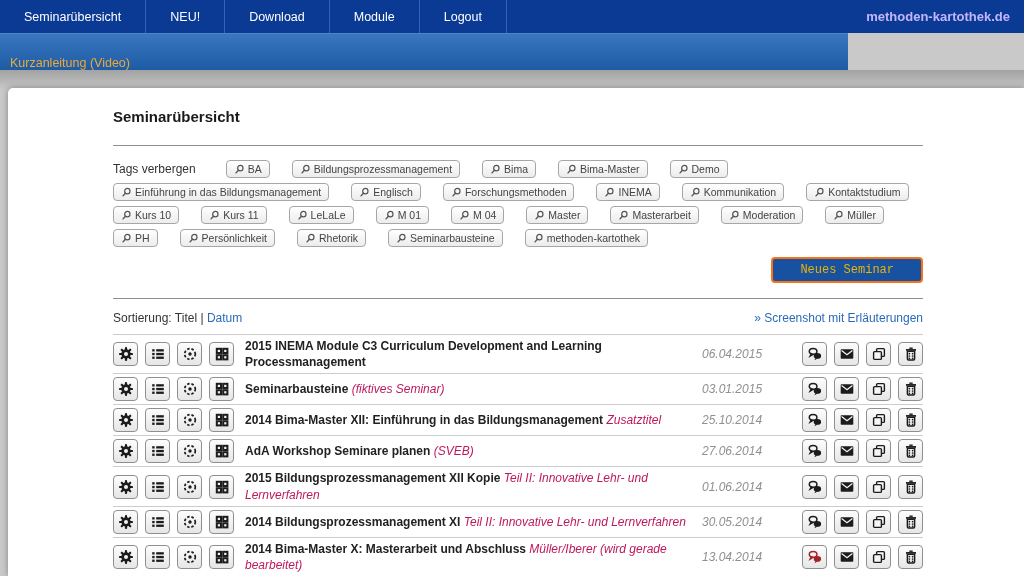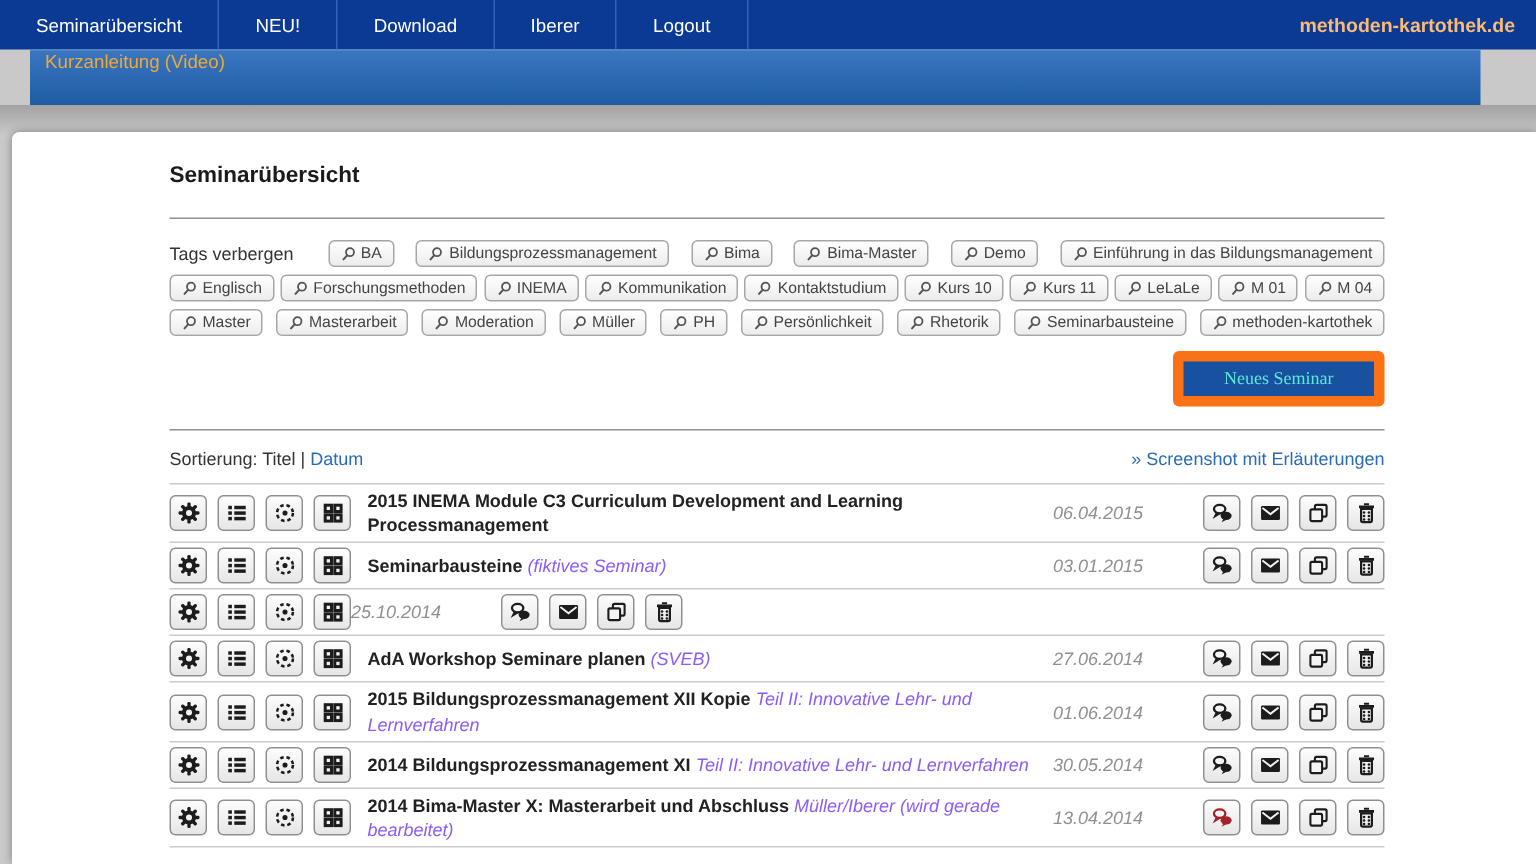--- a/index.html
+++ b/index.html
@@ -6,76 +6,76 @@
   html,body { width:1024px; height:576px; overflow:hidden; }
   body { font-family:"Liberation Sans", sans-serif; background:#c9c9c9; position:relative; }
 
   
   .topbar { position:absolute; left:0; top:0; width:1024px; height:33px;
             background:#0a3a94; display:flex; align-items:stretch; }
   .topbar .nav-item { display:flex; align-items:center; justify-content:center;
             padding:0 24px; color:#fff; font-size:12.5px; cursor:pointer;
             border-right:1px solid #2e63c0; white-space:nowrap; }
   .topbar .brand { margin-left:auto; display:flex; align-items:center;
-            padding-right:14px; color:#fdba74; font-size:13px; font-weight:bold; }
+            padding-right:14px; color:#c4b5fd; font-size:13px; font-weight:bold; }
 
   
-  .subbar { position:absolute; left:0; top:33px; width:967px; height:37px;
+  .subbar { position:absolute; left:0; top:33px; width:848px; height:37px;
             background:linear-gradient(#3a76c0, #1d5ca4);
-            border-top:1px solid #4a86cc; display:flex; align-items:flex-start;margin-left:20px; }
+            border-top:1px solid #4a86cc; display:flex; align-items:flex-end; }
   .subbar .video-link { color:#f0a838; font-size:12.5px; margin-left:10px; cursor:pointer; }
 
   
   .backdrop-shade { position:absolute; left:0; top:70px; width:1024px; height:20px;
             background:linear-gradient(#a2a2a2, #c9c9c9); }
 
   
   .card { position:absolute; left:8px; top:88px; width:1016px; height:488px;
           background:#ffffff; border-radius:5px 0 0 0;
           box-shadow:0 0 6px rgba(0,0,0,0.35); overflow:hidden; }
   .card-inner { margin-left:105px; width:810px; padding-top:20px; }
 
   .page-title { font-size:15px; font-weight:bold; color:#1a1a1a; }
   .divider { height:1px; background:#909090; margin-top:20px; }
 
   
-  .tags-wrap { margin-top:14px; display:flex; flex-wrap:wrap; gap:5px 3px; align-items:center;justify-content:space-between; }
+  .tags-wrap { margin-top:14px; display:flex; flex-wrap:wrap; gap:5px 22px; align-items:center; }
   .tags-label { font-size:12px; color:#333; margin-right:8px; cursor:pointer; }
   .tag { display:inline-flex; align-items:center; gap:3px; height:18px;
          border:1px solid #a6a6a6; border-radius:4px;
          background:linear-gradient(#ffffff,#ececec); padding:0 7px;
          font-size:10.5px; color:#444; cursor:pointer; white-space:nowrap; }
   .tag svg { flex:none; color:#555; }
 
   
   .btn-row { margin-top:10px; display:flex; justify-content:flex-end; }
-  .btn-primary { background:#17519f; border:7px solid #f97316; border-radius:4px;
-         color:#5eead4; font-size:12px; padding:4px 27px; cursor:pointer;
-         font-family:Liberation Serif, serif; }
+  .btn-primary { background:#17519f; border:2px solid #f97316; border-radius:4px;
+         color:#eab308; font-size:12px; padding:4px 27px; cursor:pointer;
+         font-family:Liberation Mono, monospace; }
   .divider2 { height:1px; background:#909090; margin-top:15px; }
 
   
   .toolbar { margin-top:12px; display:flex; justify-content:space-between;
          font-size:12px; color:#333; }
   .link { color:#2a6bb8; cursor:pointer; text-decoration:none; }
   .sort-current { color:#333; cursor:pointer; }
 
   
   .table { margin-top:9px; }
   .row { display:flex; align-items:center; border-top:1px solid #cccccc;
          padding:3px 0; min-height:30px; }
   .icon-group { display:flex; gap:7px; flex:none; }
   .icon-btn { width:25px; height:24px; border:1px solid #8f8f8f; border-radius:4px;
          background:linear-gradient(#fdfdfd,#e6e6e6); display:flex; align-items:center;
          justify-content:center; color:#1c1c1c; cursor:pointer; padding:0; }
   .icon-btn svg { display:block; }
   .icon-btn .alert { color:#a42328; }
   .row-text { flex:1; margin-left:11px; margin-right:8px; font-size:12px; line-height:1.35; }
   .row-title { font-weight:bold; color:#222; }
-  .row-subtitle { font-style:italic; color:#8b5cf6;text-align:center; }
+  .row-subtitle { font-style:italic; color:#be185d;text-align:center; }
   .row-date { flex:none; width:72px; text-align:left; font-size:12px;
          font-style:italic; color:#909090; margin-right:28px; }
 </style>
 </head>
 <body>
 
 <div class="topbar">
   <div id="nav-items" style="display:flex;">
   <div class="nav-item">
         <span>Seminarübersicht</span>
@@ -83,21 +83,21 @@
 
   <div class="nav-item">
         <span>NEU!</span>
       </div>
 
   <div class="nav-item">
         <span>Download</span>
       </div>
 
   <div class="nav-item">
-        <span>Iberer</span>
+        <span>Module</span>
       </div>
 
   <div class="nav-item">
         <span>Logout</span>
       </div>
 </div>
   <div class="brand">methoden-kartothek.de</div>
 </div>
 
 <div class="subbar">
@@ -591,20 +591,24 @@
           <g fill="none" stroke="currentColor" stroke-width="2">
             <rect x="2.8" y="2.8" width="4.2" height="4.2"></rect>
                   <rect x="9.2" y="2.8" width="4.2" height="4.2"></rect>
             <rect x="2.8" y="9.2" width="4.2" height="4.2"></rect>
                   <rect x="9.2" y="9.2" width="4.2" height="4.2"></rect>
           </g>
         </svg>
       </button>
     </div>
 
+    <div class="row-text">
+      <span class="row-title">2014 Bima-Master XII: Einführung in das Bildungsmanagement</span>
+      <span class="row-subtitle"> Zusatztitel</span>
+    </div>
 
     <div class="row-date">25.10.2014</div>
 
     <div class="icon-group">
       <button class="icon-btn">
         <svg class="chat" width="16" height="16" viewBox="0 0 16 16">
           <g fill="none" stroke="currentColor" stroke-width="1.5">
             <ellipse cx="6.1" cy="5.4" rx="3.8" ry="2.8"></ellipse>
             <path d="M4.4 7.6 L3.2 10 L6.4 8.1"></path>
           </g>

